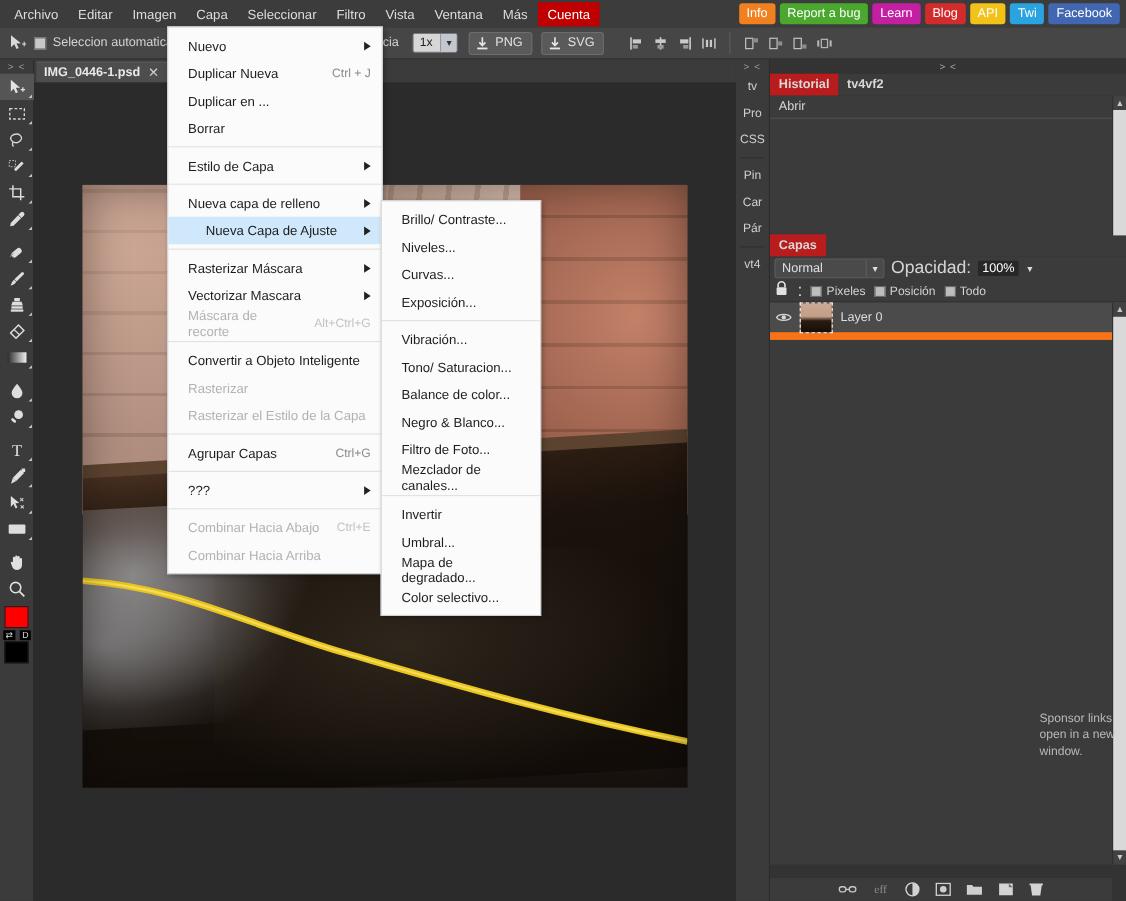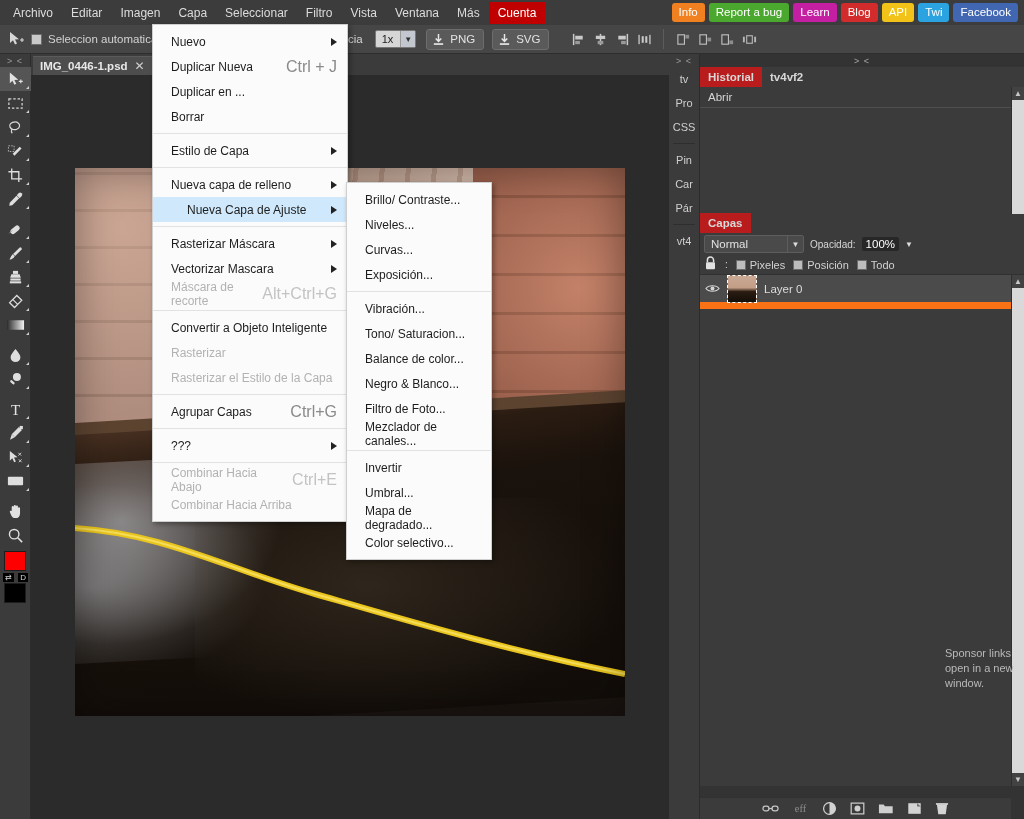--- a/index.html
+++ b/index.html
@@ -134,21 +134,21 @@
   .lp-tabrow { display:flex; height:19px; background:#3b3b3b; align-items:flex-end; }
   #lp-body { background: #3b3b3b; }
   .lp-row1 { display: flex; align-items: center; height: 22px; padding: 2px 4px; gap: 6px; }
   .blend-select {
     display:flex; align-items:center; background:#4a4a4a; border:1px solid #5d5d5d;
     height:18px; width:100px; border-radius:2px; overflow:hidden; cursor:pointer;
   }
   .blend-select .bv { font-size:11.5px; color:#e0e0e0; padding-left:6px; flex:1; }
   .blend-select .ba { width:16px; height:16px; display:flex; align-items:center; justify-content:center;
      font-size:8px; color:#ddd; border-left:1px solid #5d5d5d; background:#4a4a4a;}
-  .op-label { font-size:10px; color:#d6d6d6; }
+  .op-label { font-size:16px; color:#d6d6d6; }
   .op-val { font-size:11.5px; color:#ffffff; background:#272727; padding:1px 4px; border-radius:2px;}
   .op-arw { font-size:8px; color:#ddd; }
   .lp-row2 { display: flex; align-items: center; height: 19px; padding: 0 4px; gap: 8px; }
   .lk-chk { width:10px; height:10px; background:#bdbdbd; border:1px solid #6a6a6a; display:inline-block; margin-right:4px;}
   .lk-item { display:flex; align-items:center; font-size:11px; color:#d2d2d2; cursor:pointer;}
   #layerlist { position: relative; background:#3b3b3b; height: 512px; border-top:1px solid #313131;}
   .layer-row {
     display: flex; align-items: center; height: 34px; background:#4b4b4b;
     border-bottom: 7px solid #f97316; padding-left: 4px; gap: 7px; cursor:pointer;
   }
@@ -170,21 +170,21 @@
     position: absolute; left: 152px; top: 24px; width: 196px;
     background: #fbfbfb; border: 1px solid #cfcfcf;
     box-shadow: 2px 2px 5px rgba(0,0,0,.35); z-index: 50; padding: 4px 0;
   }
   .mi {
     display: flex; align-items: center; height: 25px; padding: 0 10px 0 18px;
     font-size: 12px; color: #1d1d1d; position: relative; cursor: pointer;
   }
   .mi.dim { color: #b2b2b2; cursor: default; }
   .mi.hl { background: #cfe8fb; padding-left: 34px; }
-  .mi .sc { margin-left: auto; font-size: 16px; color: #8a8a8a; padding-left: 12px;}
+  .mi .sc { margin-left: auto; font-size: 11px; color: #8a8a8a; padding-left: 12px;}
   .mi.dim .sc { color: #c3c3c3; }
   .mi .arr {
     margin-left: auto; width: 0; height: 0;
     border-top: 4.5px solid transparent; border-bottom: 4.5px solid transparent;
     border-left: 6px solid #222;
   }
   .msep { height: 1px; background: #e2e2e2; margin: 4px 0; }
 
   
   #submenu {

